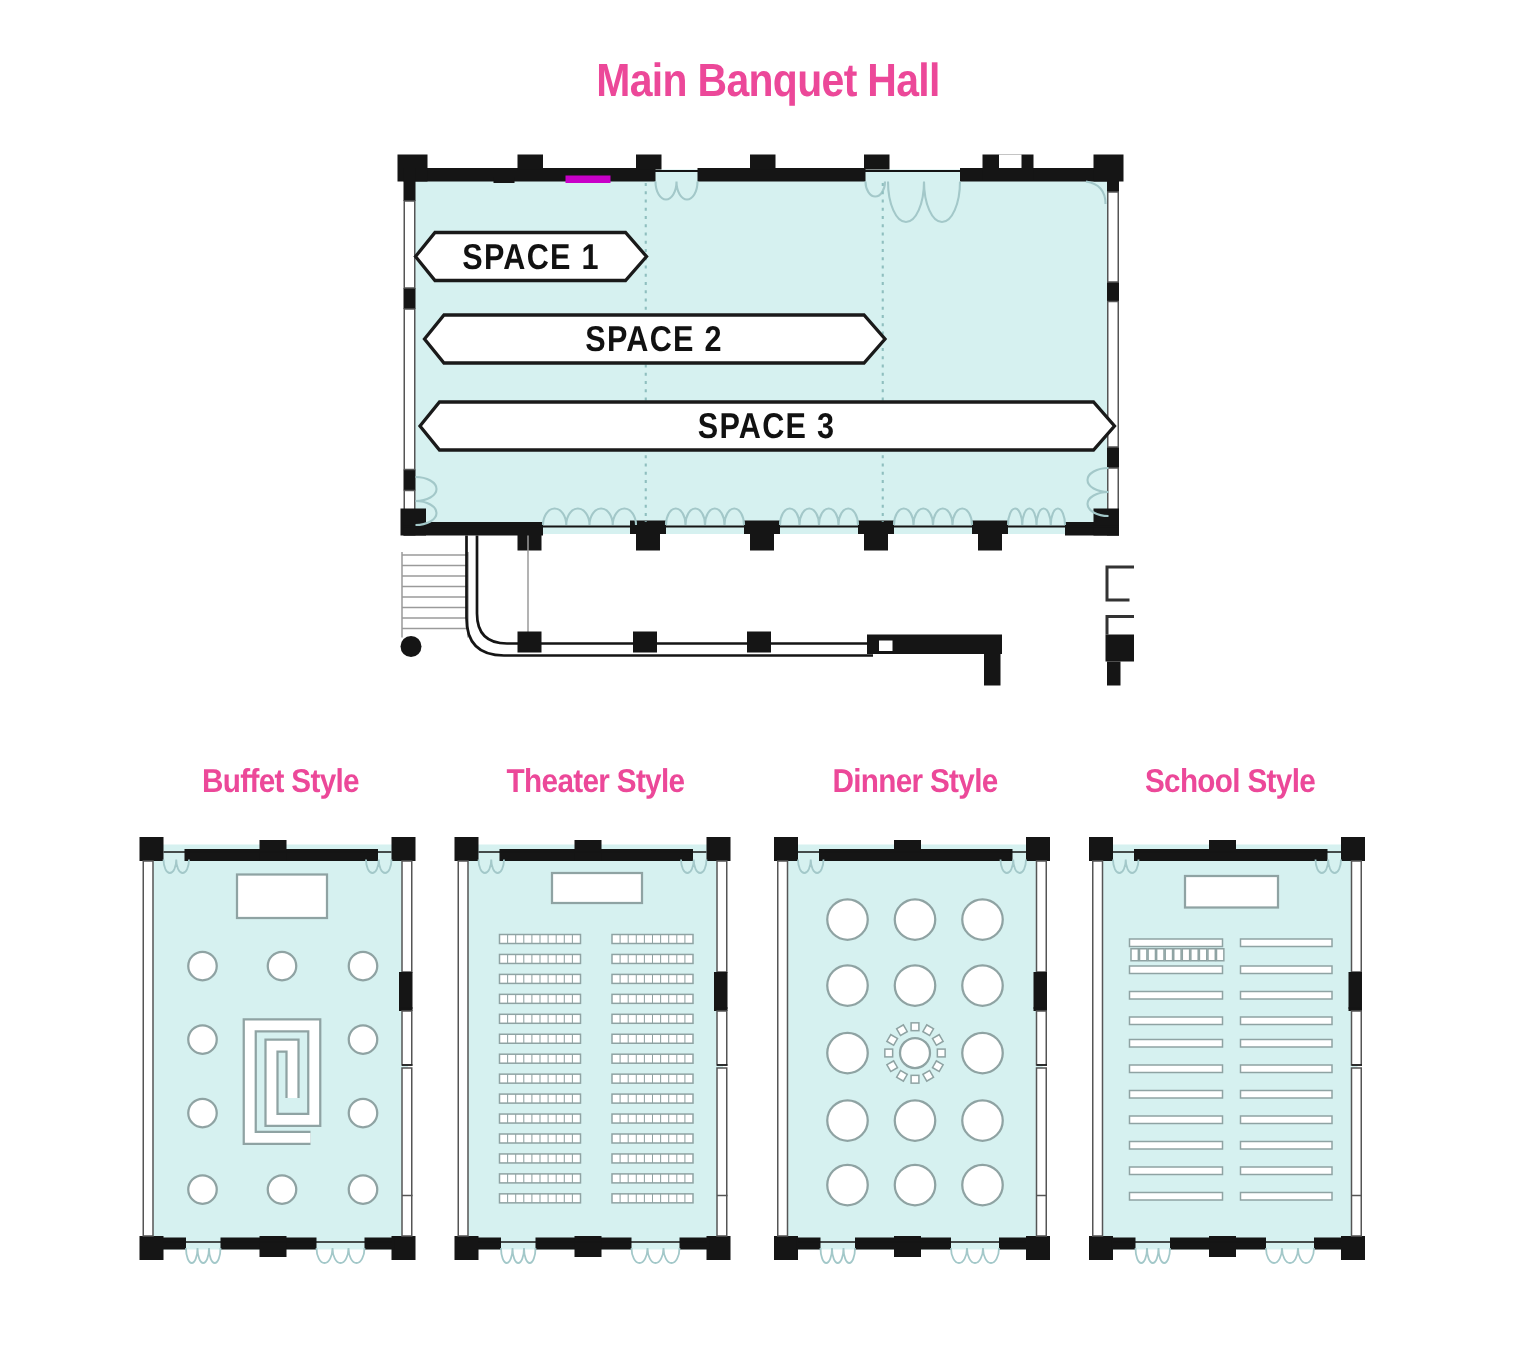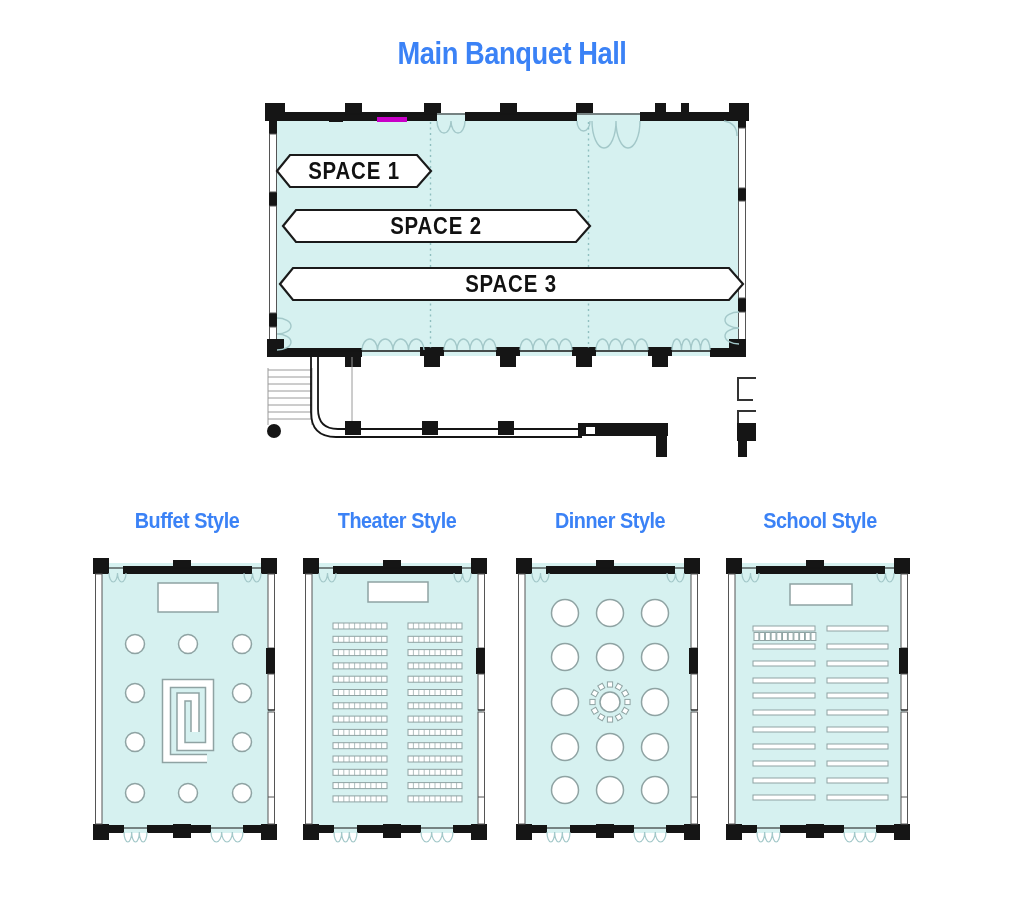--- a/index.html
+++ b/index.html
@@ -1,17 +1,17 @@
 <!DOCTYPE html>
 <html><head>
 <meta charset="utf-8">
 <style>
   html,body{margin:0;padding:0;background:#ffffff;}
   .canvas{position:relative;width:1024px;height:909px;background:#ffffff;overflow:hidden;
-          font-family:"Liberation Sans",sans-serif;color:#3b82f6;}
+          font-family:"Liberation Sans",sans-serif;color:#ec4899;}
   .page-title{position:absolute;top:36px;left:0;width:1024px;margin:0;text-align:center;
           font-size:31px;font-weight:bold;letter-spacing:-0.5px;transform:scaleX(0.88);}
   .style-label{position:absolute;top:508px;width:220px;text-align:center;font-size:22px;
           font-weight:bold;letter-spacing:-0.5px;transform:scaleX(0.9);}
   #plan-svg{position:absolute;left:0;top:0;}
 </style>
 </head>
 <body>
 
 <div class="canvas">

